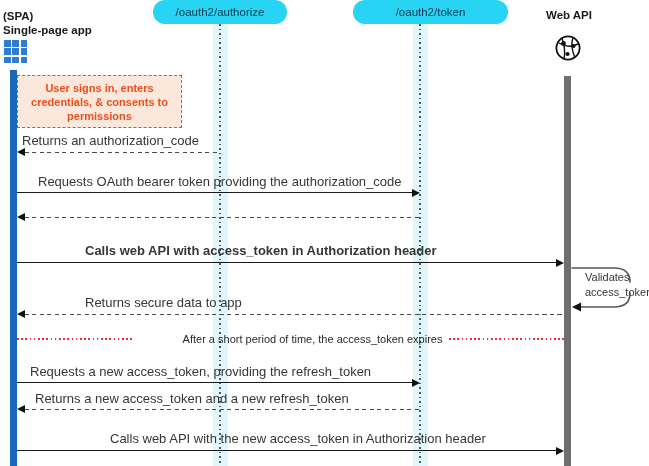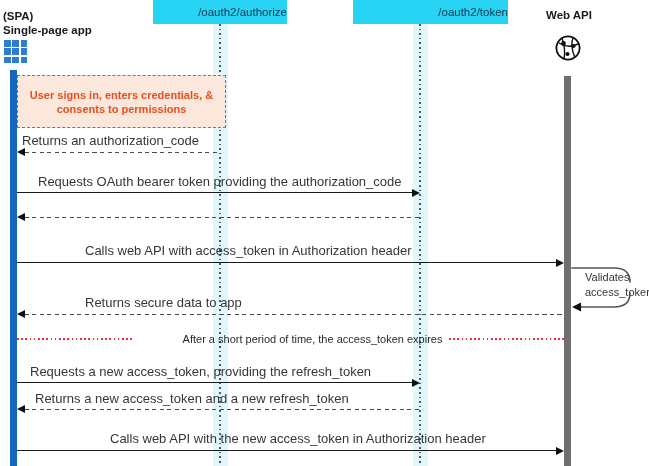--- a/index.html
+++ b/index.html
@@ -1,41 +1,41 @@
 <!DOCTYPE html>
 <html><head>
 <meta charset="utf-8">
 <style>
   * { margin:0; padding:0; box-sizing:border-box; }
   body { background:#fff; font-family:"Liberation Sans","DejaVu Sans",sans-serif; }
   .canvas { position:relative; width:649px; height:466px; background:#fff; overflow:hidden; }
 
   .actor-label { position:absolute; font-weight:bold; font-size:11.5px; line-height:14px; color:#1a1a1a; }
   .endpoint-box { position:absolute; top:0; height:24px; background:#28d4f4; color:#0a3a4e;
-                  font-size:11.5px; display:flex; align-items:center; justify-content:flex-end; }
+                  font-size:11.5px; display:flex; align-items:center; justify-content:center;border-radius:12px; }
 
   .lifeline-band { position:absolute; top:24px; height:442px; width:15px; background:#e1f6fb; }
   .lifeline-dotted { position:absolute; top:24px; height:442px; width:1.5px;
         background:repeating-linear-gradient(180deg,#4f5a5e 0 1.6px,transparent 1.6px 4.6px); }
   .activation-bar { position:absolute; }
 
   .grid-icon { position:absolute; left:4px; top:40px; display:grid;
                grid-template-columns:repeat(3,6.5px); grid-auto-rows:6.5px; gap:1.8px; }
   .grid-icon i { background:#2e7dd2; display:block; }
 
   .msg { position:absolute; font-size:13px; color:#363636; white-space:nowrap; }
   .line-solid { position:absolute; height:1.4px; background:#1a1a1a; }
   .line-dashed { position:absolute; height:1.2px;
         background:repeating-linear-gradient(90deg,#4a4a4a 0 4px,transparent 4px 7.5px); }
   .ah-right { position:absolute; width:0; height:0;
         border-top:4px solid transparent; border-bottom:4px solid transparent; border-left:8px solid #111; }
   .ah-left { position:absolute; width:0; height:0;
         border-top:4px solid transparent; border-bottom:4px solid transparent; border-right:8px solid #111; }
 
-  .note-box { position:absolute; left:17px; top:75px; width:209px; height:53px;
+  .note-box { position:absolute; left:17px; top:75px; width:165px; height:53px;
         background:#fbe7dc; border:1.5px dashed #e8501e; color:#e8501e; font-size:11px;
         line-height:14px; font-weight:bold; text-align:center; display:flex;
         align-items:center; justify-content:center; padding:2px 10px; }
 
   .expires-row { position:absolute; left:17px; top:332px; width:547px; height:14px;
         display:flex; align-items:center; gap:7px; }
   .red-dotted { flex:1; height:2px;
         background:repeating-linear-gradient(90deg,#f52f2f 0 1.6px,transparent 1.6px 4.2px); }
   .expires-text { font-size:11px; color:#2a2a2a; white-space:nowrap;margin-left:44px; }
 
@@ -94,21 +94,21 @@
   <div class="line-dashed" style="left:25px; top:152px; width:195px;"></div>
   <div class="ah-left" style="left:17px; top:148px;"></div>
 
   <div class="msg" style="left:38px; top:174px;">Requests OAuth bearer token providing the authorization_code</div>
   <div class="line-solid" style="left:17px; top:192px; width:395px;"></div>
   <div class="ah-right" style="left:412px; top:189px;"></div>
 
   <div class="line-dashed" style="left:25px; top:217px; width:395px;"></div>
   <div class="ah-left" style="left:17px; top:213px;"></div>
 
-  <div class="msg" style="left:85px; top:243px;">Calls web API with access_token in Authorization header</div>
+  <div class="msg" style="left:85px; top:243px;font-weight:bold;">Calls web API with access_token in Authorization header</div>
   <div class="line-solid" style="left:17px; top:262px; width:540px;"></div>
   <div class="ah-right" style="left:556px; top:259px;"></div>
 
   <svg style="position:absolute; left:570px; top:261px;" width="79" height="54" viewBox="0 0 79 54">
     <path d="M2 7 H44 Q60 7 60 21" fill="none" stroke="#555" stroke-width="1.6" stroke-linecap="round"></path>
     <path d="M60 32 Q60 46 44 46 H10" fill="none" stroke="#555" stroke-width="1.6" stroke-linecap="round"></path>
     <path d="M11 41.5 L2 46 L11 50.5 Z" fill="#111"></path>
   </svg>
   <div class="validates-text">
     <div>Validates</div>

